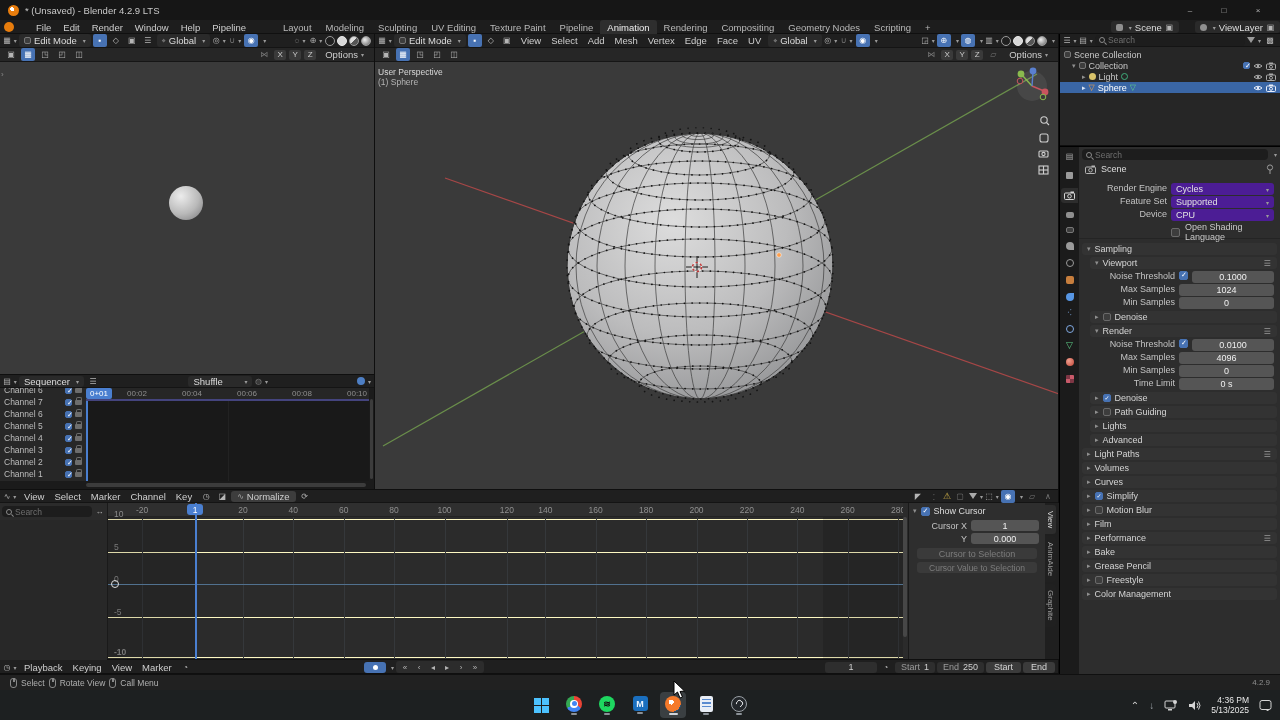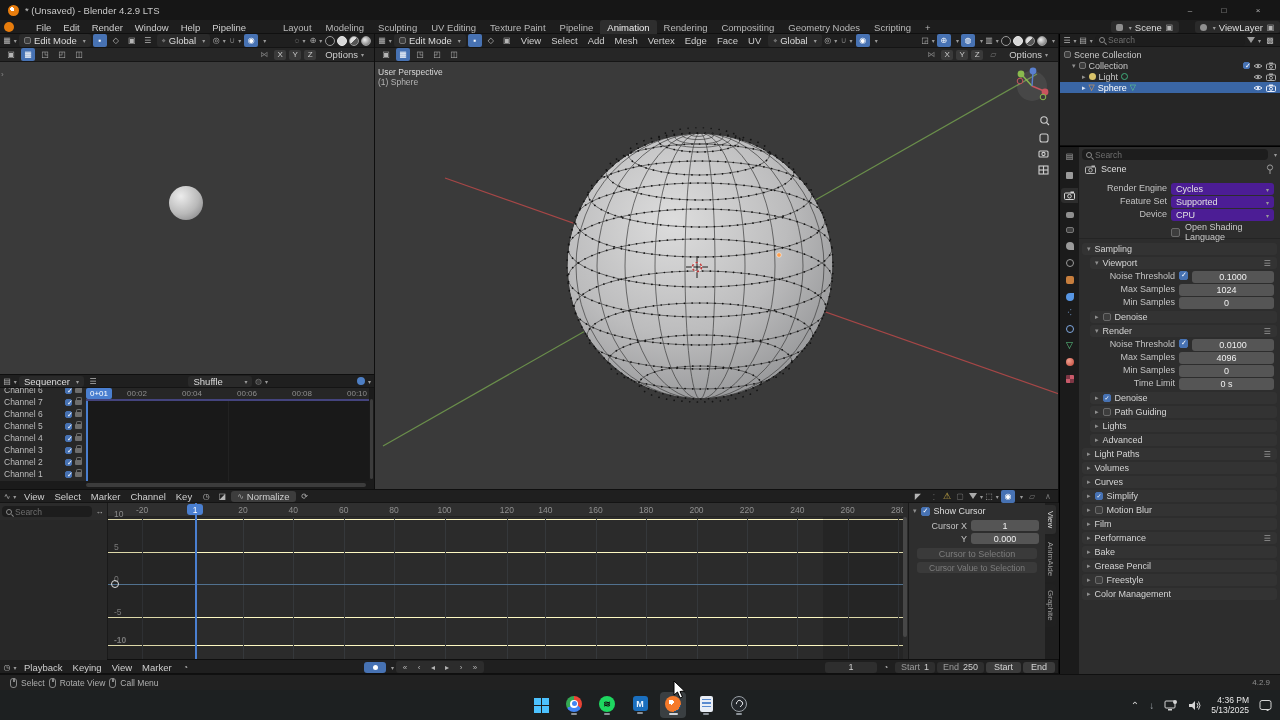--- a/index.html
+++ b/index.html
@@ -465,21 +465,21 @@
         </div>
         <div class="ytick" style="top: 48.5px;">
           <span class="tl">5</span>
         </div>
         <div class="ytick" style="top: 81px;">
           <span class="tl">0</span>
         </div>
         <div class="ytick" style="top: 113.5px;">
           <span class="tl">-5</span>
         </div>
-        <div class="ytick" style="top: 142px; font-weight: bold;">
+        <div class="ytick" style="top: 154px; font-weight: bold;">
           <span class="tl">-10</span>
         </div>
       </div>
     <div class="abs" style="left:0;top:0;right:0;bottom:0">
 
     <div class="vtick" style="left: 34.1px;">
           <span class="tl">-20</span>
         </div>
         <div class="vtick" style="left: 134.9px;">
           <span class="tl">20</span>

